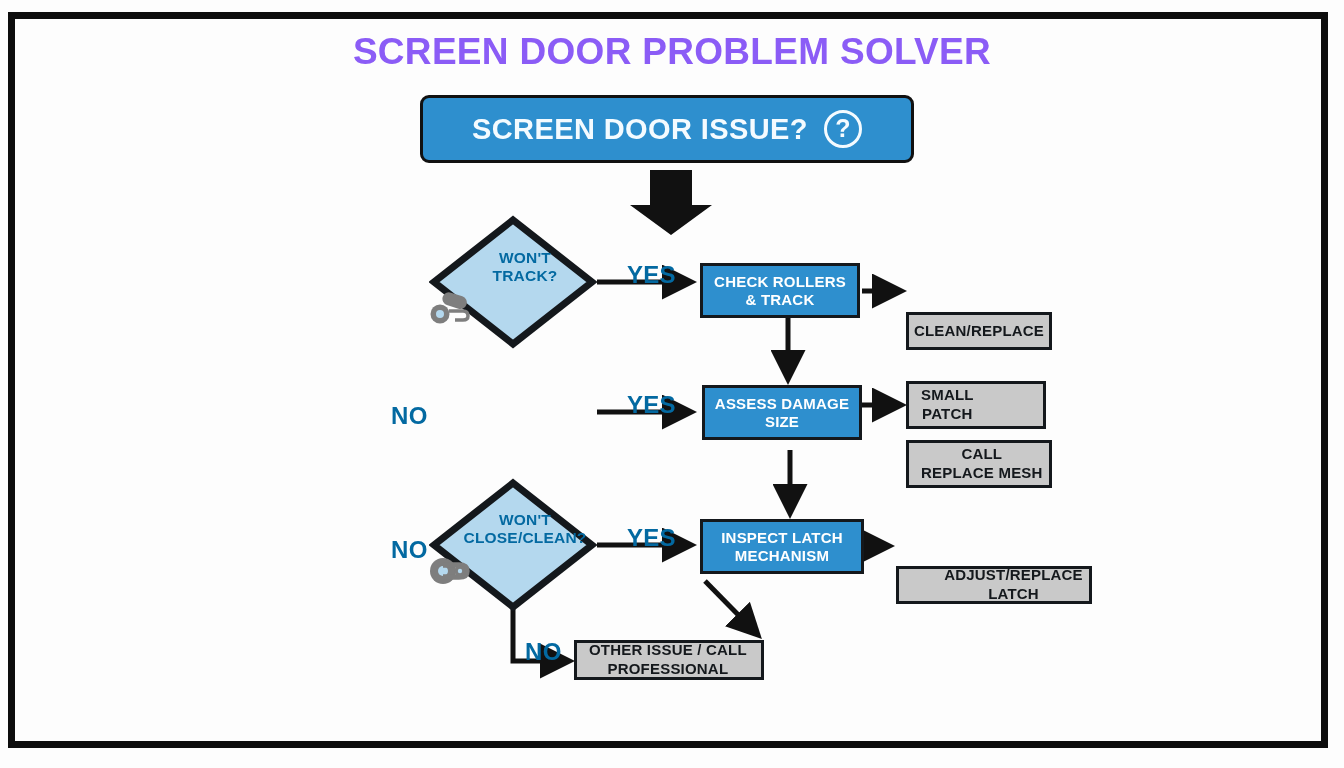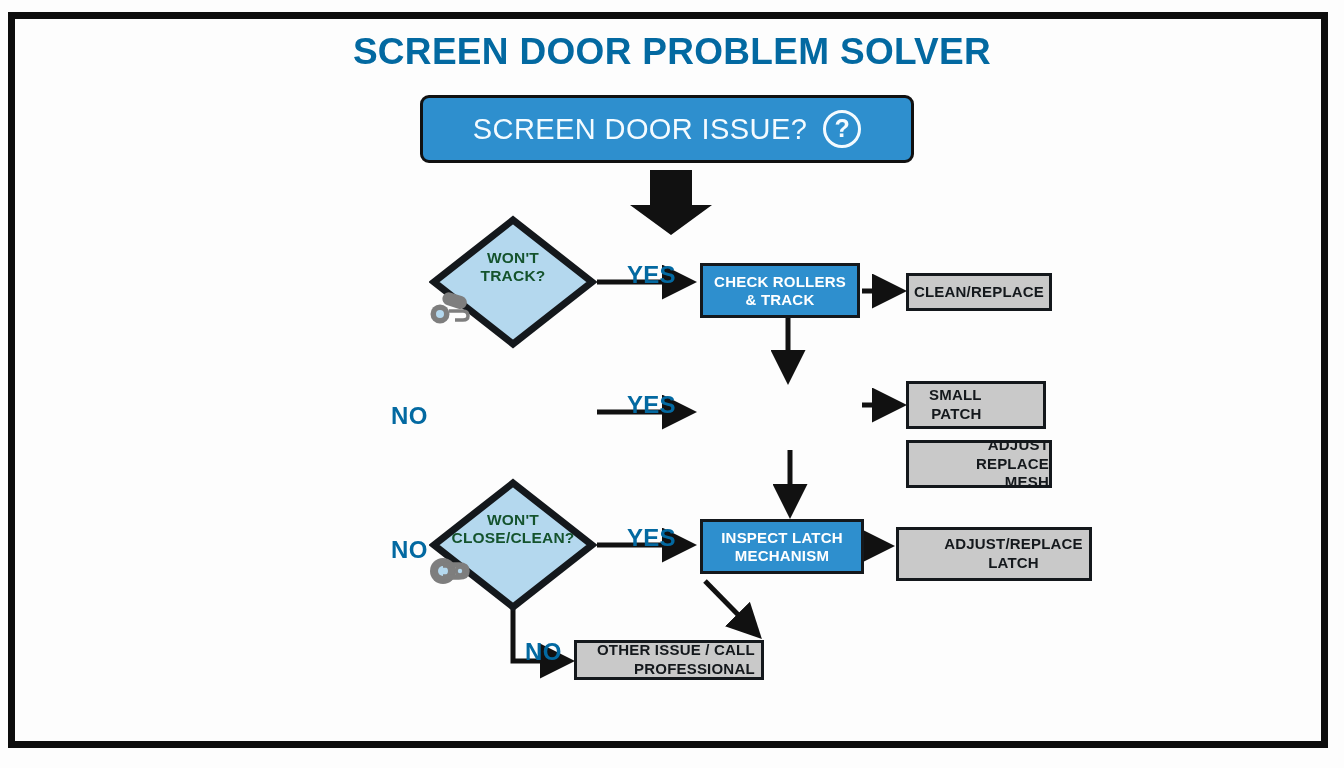--- a/index.html
+++ b/index.html
@@ -33,42 +33,42 @@
   
   #page-title {
     position: absolute;
     left: 0;
     top: 32px;
     width: 1344px;
     text-align: center;
     font-size: 37px;
     font-weight: bold;
     letter-spacing: 0.3px;
-    color: #0369a1;
+    color: #8b5cf6;
     line-height: 1.1;
   }
   
   #header-button {
     position: absolute;
     left: 420px;
     top: 95px;
     width: 488px;
     height: 62px;
     background: #2e8fce;
     border: 3px solid #111111;
     border-radius: 9px;
     display: flex;
     align-items: center;
     justify-content: center;
     gap: 16px;
   }
   #header-button .hb-label {
     color: #f4fbff;
     font-size: 29px;
-    font-weight: normal;
+    font-weight: bold;
     letter-spacing: 0.4px;
   }
   .q-circle {
     width: 38px;
     height: 38px;
     border-radius: 50%;
     border: 3.5px solid #f4fbff;
     display: flex;
     align-items: center;
     justify-content: center;
@@ -81,27 +81,27 @@
   }
   
   .diamond {
     position: absolute;
     width: 168px;
     height: 134px;
   }
   .diamond svg { position: absolute; left: 0; top: 0; }
   .diamond .dlabel {
     position: absolute;
-    left: 0;
+    left: 12px;
     top: 34px;
     width: 168px;
     text-align: center;
     font-size: 15.5px;
     font-weight: bold;
-    color: #14532d;
+    color: #0369a1;
     line-height: 1.15;
     letter-spacing: 0.2px;
     pointer-events: none;
   }
   .diamond .dicon {
     position: absolute;
     left: 0;
     width: 168px;
     top: 76px;
     display: flex;
@@ -130,22 +130,22 @@
   .box.gray {
     background: #c9c9c9;
   }
   .box.gray .btext {
     color: #14181c;
     font-size: 15px;
     font-weight: bold;
     line-height: 1.25;
     letter-spacing: 0.2px;
   }
-  .box.gray.center { justify-content: center; text-align: center; }
-  .box.gray.left { justify-content: flex-start; padding-left: 20px; text-align: right; }
+  .box.gray.center { justify-content: center; text-align: center; margin-top: 39px; }
+  .box.gray.left { justify-content: flex-start; padding-left: 12px; text-align: center; }
   
   .edge-label {
     position: absolute;
     font-size: 24px;
     font-weight: bold;
     color: #0369a1;
     letter-spacing: 0.3px;
   }
   
   #wires {
@@ -240,20 +240,26 @@
     </div>
   </div>
 
   <div class="box blue" style="left:700px; top:263px; width:160px; height:55px;">
     <span class="btext">
       <span>CHECK ROLLERS</span><br>
       <span>&amp; TRACK</span>
     </span>
   </div>
 
+  <div class="box blue" style="left:702px; top:385px; width:160px; height:55px;">
+    <span class="btext">
+      <span>ASSESS DAMAGE</span><br>
+      <span>SIZE</span>
+    </span>
+  </div>
 
   <div class="box blue" style="left:700px; top:519px; width:164px; height:55px;">
     <span class="btext">
       <span>INSPECT LATCH</span><br>
       <span>MECHANISM</span>
     </span>
   </div>
 
   <div class="box gray center" style="left:906px; top:273px; width:146px; height:38px;">
     <span class="btext">CLEAN/REPLACE</span>
@@ -261,26 +267,26 @@
 
   <div class="box gray left" style="left:906px; top:381px; width:140px; height:48px;">
     <span class="btext">
       <span>SMALL</span><br>
       <span>PATCH</span>
     </span>
   </div>
 
   <div class="box gray left" style="left:906px; top:440px; width:146px; height:48px;">
     <span class="btext">
-      <span>ADJUST</span><br>
+      <span>CALL</span><br>
       <span>REPLACE MESH</span>
     </span>
   </div>
 
-  <div class="box gray center" style="left:896px; top:527px; width:196px; height:54px;padding-left:39px;">
+  <div class="box gray center" style="left:896px; top:527px; width:196px; height:38px;padding-left:39px;">
     <span class="btext">ADJUST/REPLACE LATCH</span>
   </div>
 
   <div class="box gray left" style="left:574px; top:640px; width:190px; height:40px;">
     <span class="btext">
       <span>OTHER ISSUE / CALL</span><br>
       <span>PROFESSIONAL</span>
     </span>
   </div>
 

